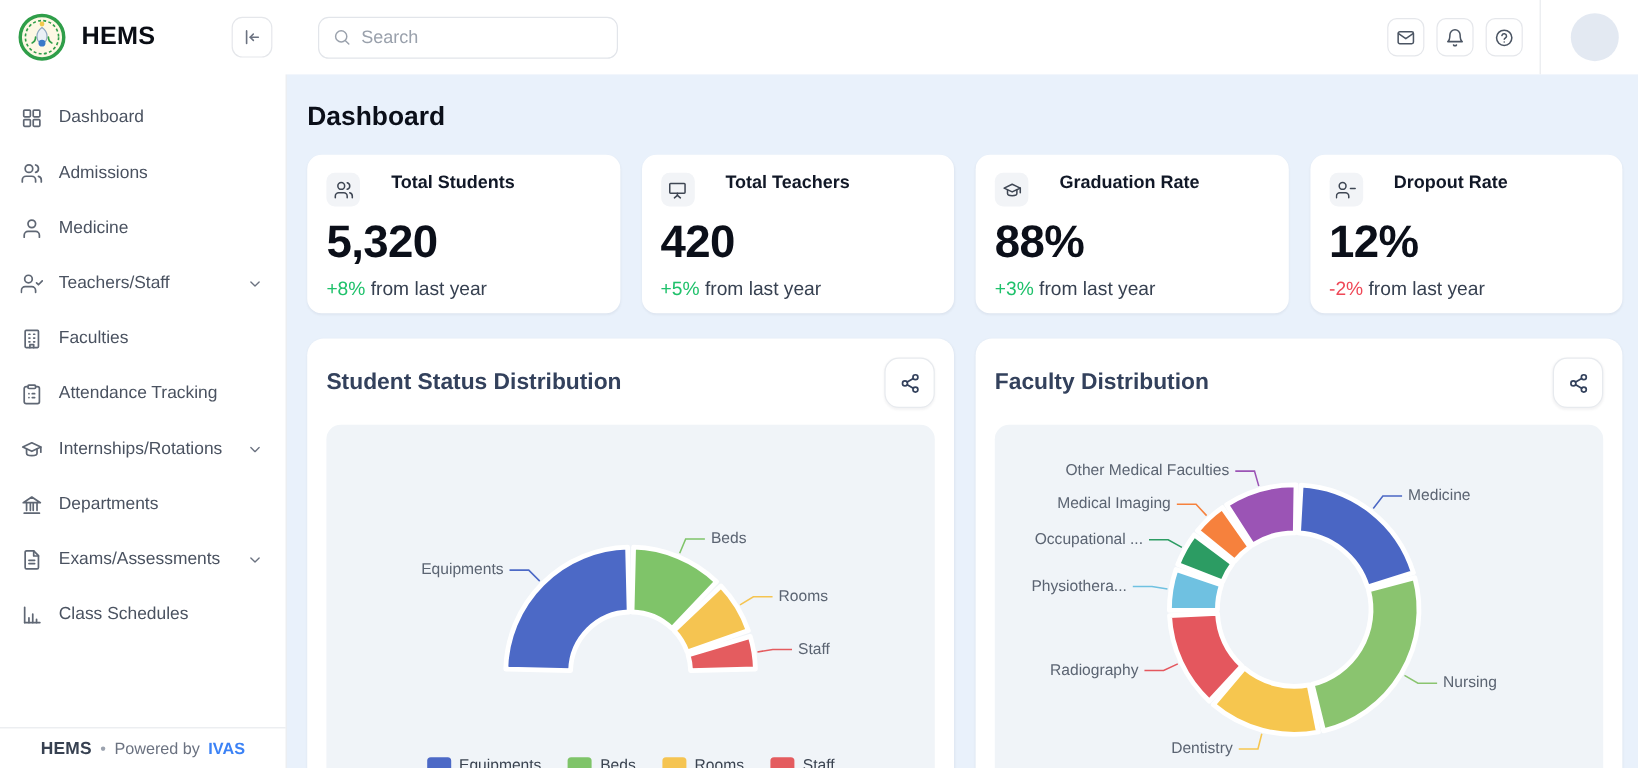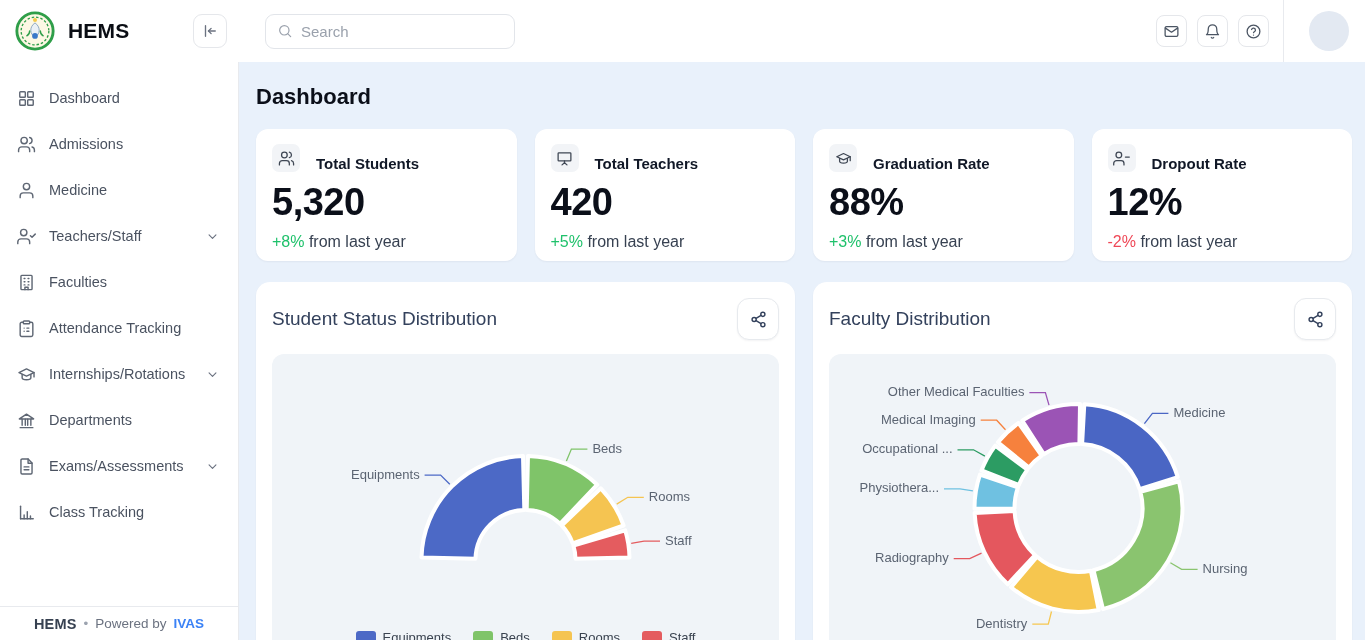--- a/index.html
+++ b/index.html
@@ -41,33 +41,33 @@
   .sf-brand{font-weight:800;color:#374151;font-size:14.5px;letter-spacing:.2px}
   .sf-dot{color:#9ca3af}
   .sf-pow{color:#6b7280}
   .sf-vendor{color:#3b82f6;font-weight:600;cursor:pointer}
 
   
   .main{flex:1;background:#e9f1fb;padding:16px 13px 0 17px;overflow:hidden}
   .page-title{font-size:22px;font-weight:800;color:#0b0f19;margin-top:6px}
   .stats{display:grid;grid-template-columns:repeat(4,1fr);gap:18px;margin-top:19px}
   .stat-card{background:#fff;border-radius:12px;padding:15px 16px;height:132px;box-shadow:0 1px 2px rgba(16,24,40,.05)}
-  .stat-head{display:flex;align-items:flex-end;gap:16px}
+  .stat-head{display:flex;align-items:flex-start;gap:26px}
   .chip{width:28px;height:28px;border-radius:7px;background:#f2f4f7;color:#3f4754;flex:none}
   .chip svg{width:17px;height:17px}
   .stat-label{font-size:15px;font-weight:700;color:#111827;white-space:nowrap}
   .info-ic{margin-left:auto;color:#98a1ad;display:flex;cursor:pointer}
   .stat-value{font-size:38px;font-weight:800;color:#0b0f19;margin-top:9px;letter-spacing:-.5px}
   .stat-delta{font-size:16px;margin-top:9px;color:#374151}
   .stat-delta .delta{font-weight:400}
 
   .charts{display:grid;grid-template-columns:1fr 1fr;gap:18px;margin-top:21px}
   .chart-card{background:#fff;border-radius:14px;padding:16px;height:420px;box-shadow:0 1px 2px rgba(16,24,40,.05)}
   .chart-head{display:flex;align-items:center;justify-content:space-between}
-  .chart-title{font-size:19px;font-weight:400;color:#33415c}
+  .chart-title{font-size:19px;font-weight:700;color:#33415c}
   .share-btn{width:42px;height:42px;border:1px solid #e7eaee;border-radius:12px;background:#fff;color:#33415c;cursor:pointer;box-shadow:0 1px 2px rgba(16,24,40,.05)}
   .share-btn svg{width:19px;height:19px}
   .chart-panel{margin-top:14px;background:#f0f4f8;border-radius:12px;height:332px;position:relative;overflow:hidden}
   .chart-svg{position:absolute;left:0;top:0}
   .legend{position:absolute;top:276px;left:0;right:0;display:flex;justify-content:center;gap:22px}
   .legend-item{display:flex;align-items:center;gap:7px;font-size:13px;color:#3a4350;cursor:pointer}
   .swatch{width:20px;height:13px;border-radius:3px}
 </style>
 </head>
 <body>
@@ -255,21 +255,21 @@
           </span>
   </div>
         <div class="side-item">
     <span class="side-ic" style="display: inline-flex;">
             <svg viewBox="0 0 24 24" fill="none" stroke="currentColor" stroke-width="1.8" stroke-linecap="round" stroke-linejoin="round">
               <path d="M4.5 4v16"></path>
               <path d="M4.5 20h16"></path>
               <path d="M9 20v-5M13 20v-9M17 20v-3.5"></path>
             </svg>
           </span>
-    <span class="side-label">Class Tracking</span>
+    <span class="side-label">Class Schedules</span>
 
   </div>
       </nav>
     <div class="side-footer">
       <span class="sf-brand">HEMS</span>
       <span class="sf-dot">•</span>
       <span class="sf-pow">Powered by</span>
       <span class="sf-vendor">IVAS</span>
     </div>
   </aside>

